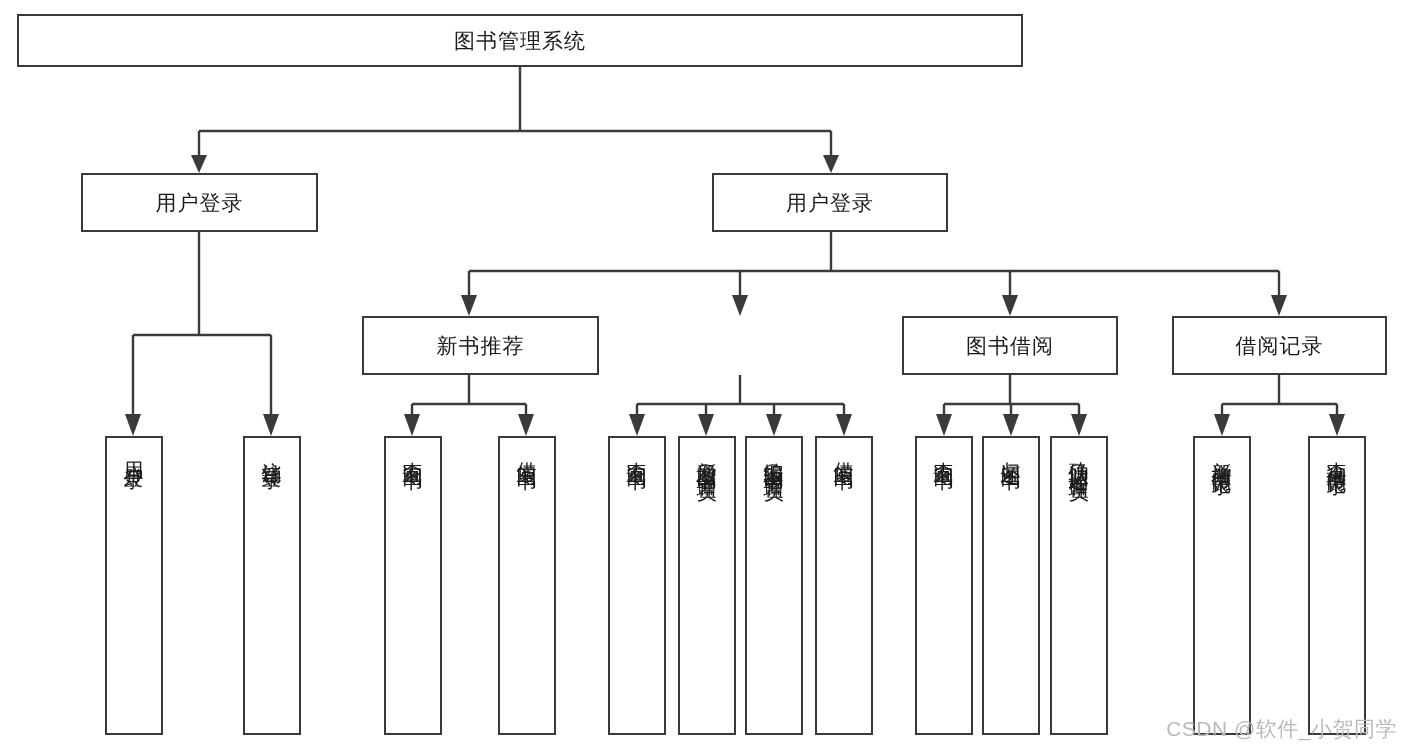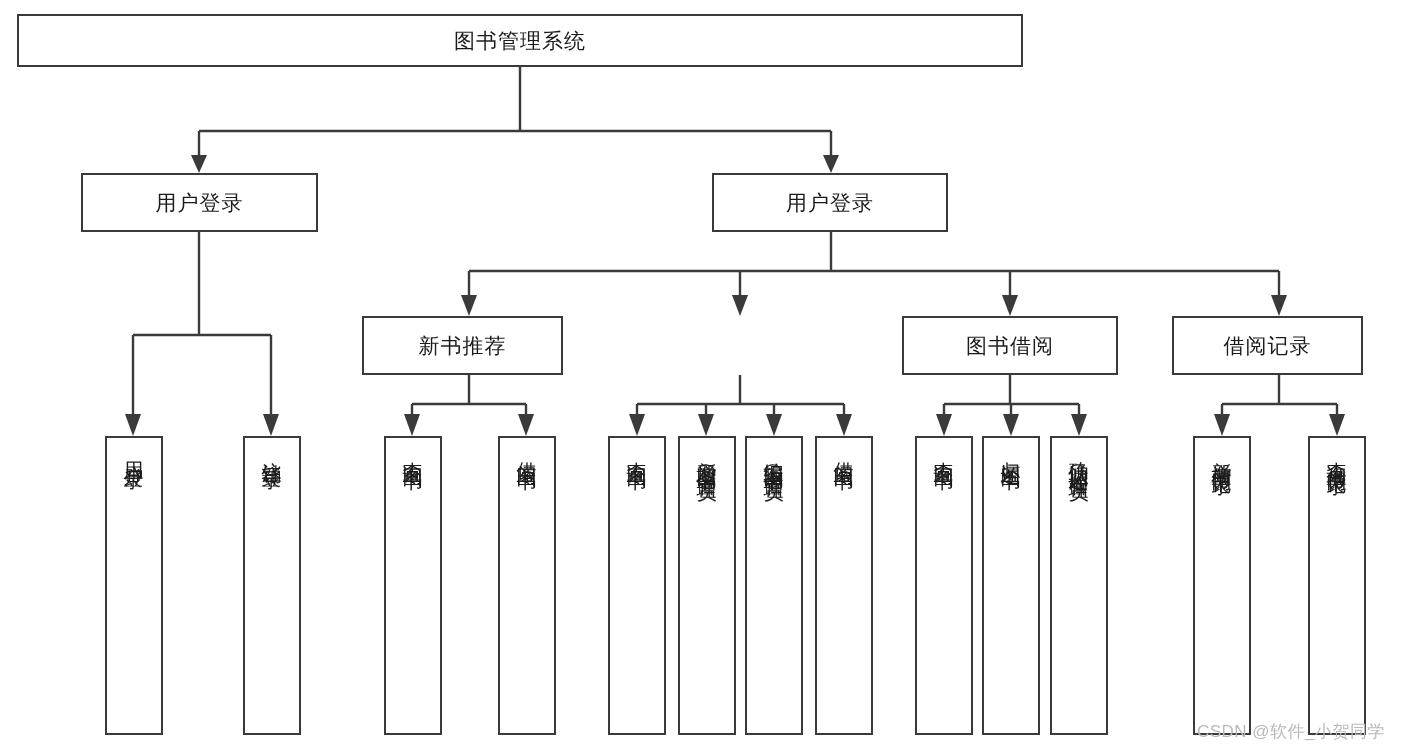--- a/index.html
+++ b/index.html
@@ -59,23 +59,23 @@
     pointer-events: none;
   }
   #wires path, #wires line {
     stroke: #3a3a3a;
     stroke-width: 2.4;
     fill: none;
   }
   #wires polygon { fill: #3a3a3a; }
   .watermark {
     position: absolute;
-    right: 20px;
+    right: 8px;
     bottom: 4px;
-    font-size: 17px;
+    font-size: 21px;
     color: #b9b9b9;
     white-space: nowrap;
     letter-spacing: 0.5px;
   }
 </style>
 </head>
 <body>
 
 <div id="canvas">
 
@@ -146,30 +146,30 @@
   </div>
 
   <div class="node level1" style="left:81px; top:173px; width:237px; height:59px;">
     <span class="node-label">用户登录</span>
   </div>
 
   <div class="node level1" style="left:712px; top:173px; width:236px; height:59px;">
     <span class="node-label">用户登录</span>
   </div>
 
-  <div class="node level2" style="left:362px; top:316px; width:201px; height:59px;">
+  <div class="node level2" style="left:362px; top:316px; width:237px; height:59px;">
     <span class="node-label">新书推荐</span>
   </div>
 
 
   <div class="node level2" style="left:902px; top:316px; width:216px; height:59px;">
     <span class="node-label">图书借阅</span>
   </div>
 
-  <div class="node level2" style="left:1172px; top:316px; width:191px; height:59px;">
+  <div class="node level2" style="left:1172px; top:316px; width:215px; height:59px;">
     <span class="node-label">借阅记录</span>
   </div>
 
   <div class="node leaf" style="left:105px; top:436px; width:58px; height:299px;">
     <span class="node-label">用户登录</span>
   </div>
   <div class="node leaf" style="left:243px; top:436px; width:58px; height:299px;">
     <span class="node-label">注销登录</span>
   </div>
 

